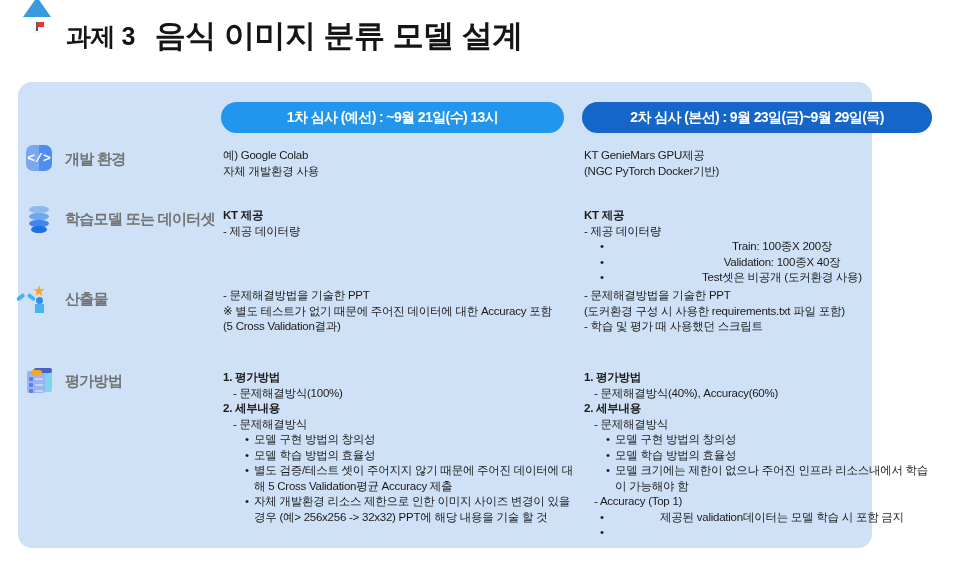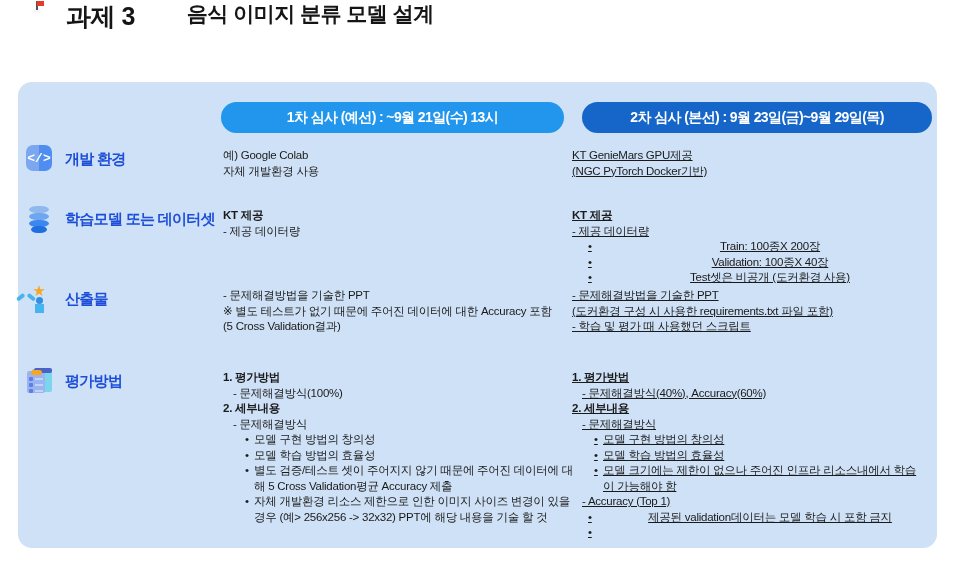--- a/index.html
+++ b/index.html
@@ -17,53 +17,53 @@
   }
 
   
   .slide-title {
     position: absolute;
     left: 0;
     top: 0;
     width: 822px;
     height: 72px;
     display: flex;
-    align-items: flex-start;
+    align-items: center;
     padding-left: 22px;
     box-sizing: border-box;
   }
   .title-icon {
     width: 30px;
     height: 30px;
     margin-right: 14px;
     position: relative;
     flex: 0 0 auto;
   }
   .title-text-main {
     font-size: 25px;
     font-weight: bold;
     letter-spacing: -0.5px;
     color: #151515;
     white-space: nowrap;
   }
   .title-text-sub {
-    font-size: 21px;
+    font-size: 31px;
     font-weight: bold;
     letter-spacing: -0.5px;
     color: #151515;
-    margin-left: 52px;
+    margin-left: 20px;
     white-space: nowrap;
   }
 
   
   .panel {
     position: absolute;
     left: 18px;
     top: 82px;
-    width: 919px;
+    width: 854px;
     height: 466px;
     background: #cfe1f6;
     border-radius: 14px;
   }
 
   
   .pill {
     position: absolute;
     top: 20px;
     height: 31px;
@@ -111,36 +111,36 @@
     width: 28px;
     height: 28px;
     flex: 0 0 auto;
     margin-right: 11px;
     position: relative;
     margin-top: -3px;
   }
   .row-label-text {
     font-size: 15px;
     font-weight: bold;
-    color: #1d4ed8;
+    color: #737373;
     letter-spacing: -0.7px;
     line-height: 22px;
     white-space: nowrap;
   }
 
   .col {
     position: absolute;
     top: 0;
     font-size: 11.5px;
     line-height: 15.5px;
     color: #1a1a1a;
     letter-spacing: -0.25px;
   }
   .col-left  { left: 205px; width: 352px; }
-  .col-right { left: 554px; width: 352px; text-decoration: underline; }
+  .col-right { left: 566px; width: 352px; }
 
   .ln { white-space: pre-wrap; }
   .ln.b { font-weight: bold; }
   .ln.i1 { padding-left: 10px; }
   .ln.i3 { padding-left: 30px; }
 
   .bullet-wide {
     display: flex;
     padding-left: 16px;
   }

